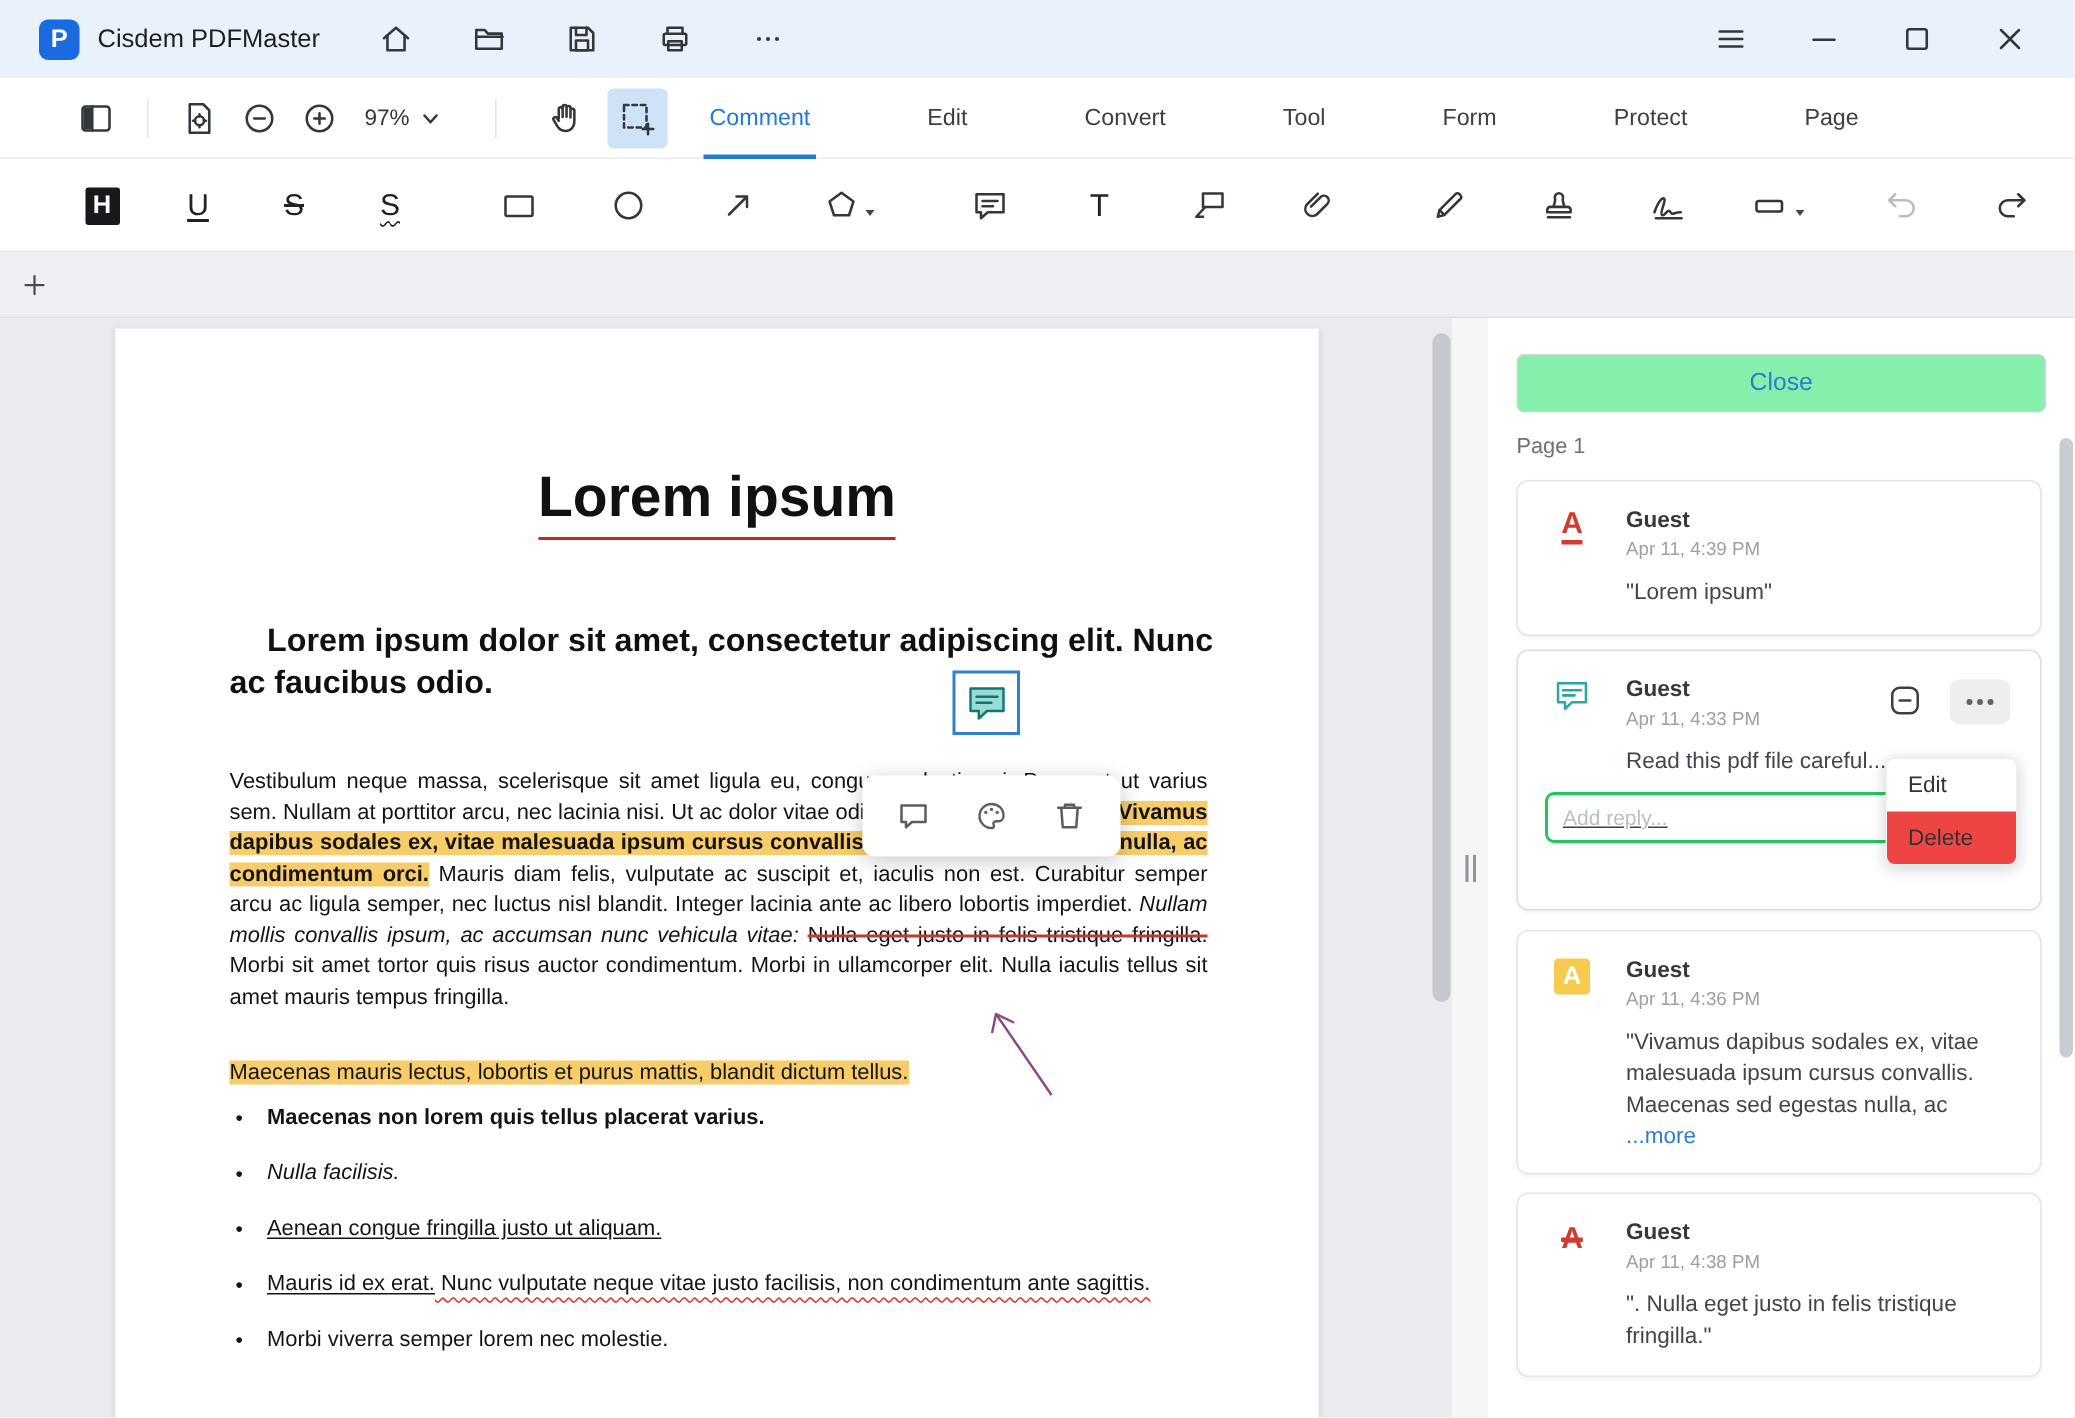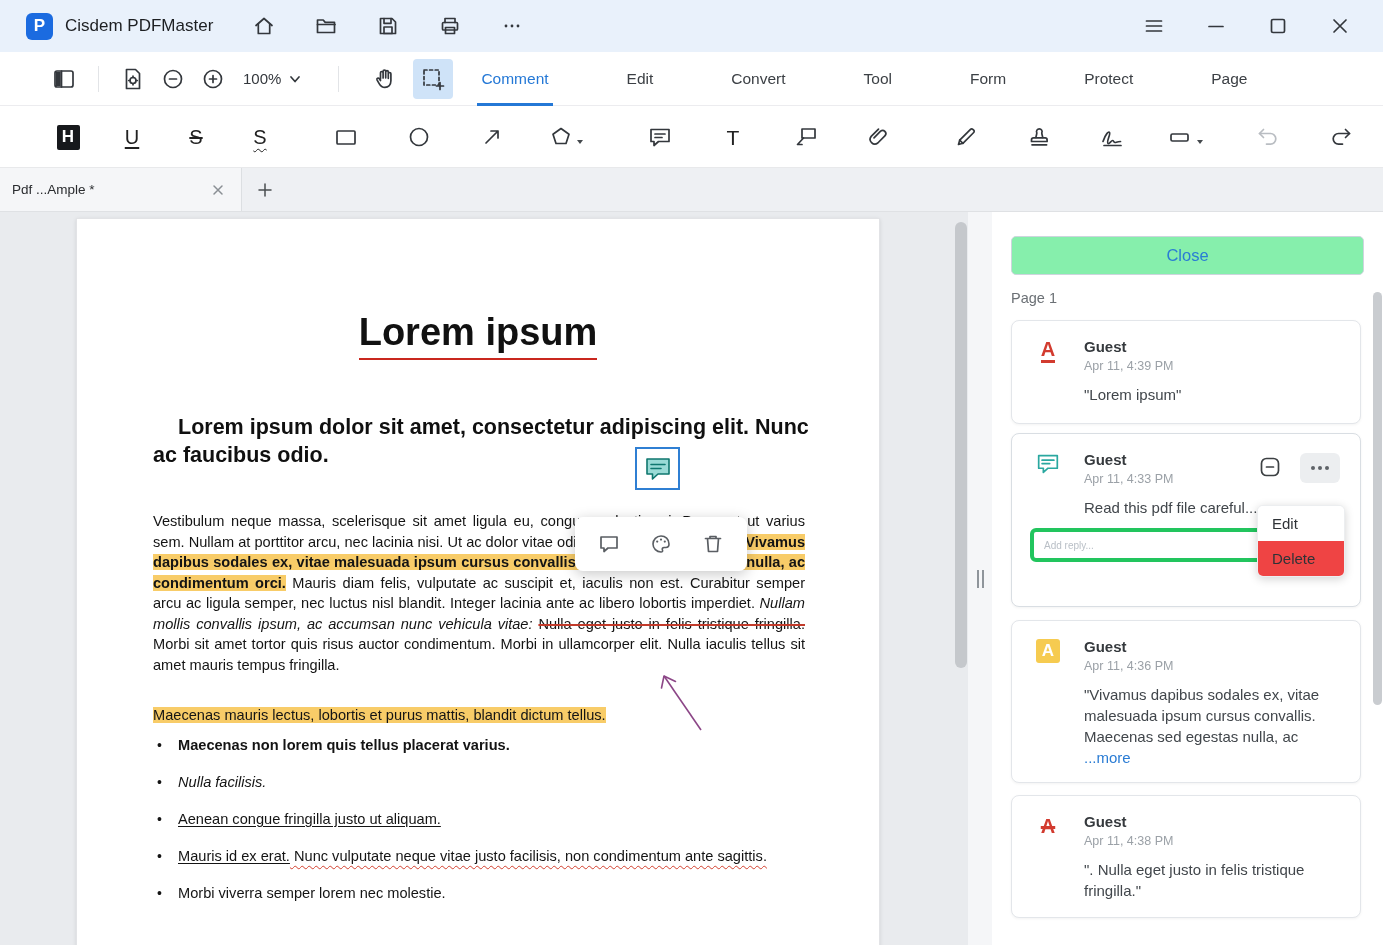--- a/index.html
+++ b/index.html
@@ -122,22 +122,22 @@
   .meta { margin-left:23px; }
   .author { font-size:15px; font-weight:700; color:#35393d; }
   .time { font-size:12.5px; color:#9ba1a7; margin-top:4px; }
   .card-body { margin:11px 0 17px 49px; font-size:15px; line-height:21px; color:#41464b; }
   .more-link { color:#2a7cd4; border:none; background:none; font-size:15px; padding:0; }
   .icon-btn { border:none; background:transparent; display:flex; align-items:center; justify-content:center; }
   .collapse-btn { width:28px; height:28px; margin-left:auto; margin-top:2px; }
   .menu-btn { width:40px; height:30px; background:#eceef0; border-radius:6px; margin-left:16px; margin-top:2px; }
   .dots span { width:4px; height:4px; border-radius:50%; background:#5f6368; display:inline-block; margin:0 1.5px; }
   .reply-row { display:flex; align-items:center; margin:4px 0 18px -5px; }
-  .reply-input { width:268px; height:34px; border:4px solid #22c55e; border-radius:6px; padding:0 10px;
-                 font-size:10px; color:#3c4043; outline:none; }
+  .reply-input { width:268px; height:34px; border:2px solid #22c55e; border-radius:6px; padding:0 10px;
+                 font-size:14px; color:#3c4043; outline:none;text-decoration:underline; }
   .reply-input::placeholder { color:#b9bfc6; }
   .send-btn { width:34px; height:34px; margin-left:10px; }
   .ctx-menu { position:absolute; left:265px; top:293px; width:88px; background:#fff; border-radius:6px;
               box-shadow:0 2px 10px rgba(0,0,0,0.18); z-index:30; overflow:hidden; border:1px solid #eceef0; }
   .ctx-item { display:block; width:100%; text-align:left; border:none; background:#fff; font-size:15px;
               color:#2f3337; padding:9px 14px; }
   .ctx-item.hover { background:#ef4444; }
   .panel-scrollbar { position:absolute; right:1px; top:0; width:10px; height:100%; }
   .panel-scrollbar .thumb { position:absolute; top:80px; right:0; width:9px; height:413px; border-radius:5px; background:#c9ccd0; }
 </style>
@@ -228,21 +228,21 @@
         <path d="M9.5 13 h7"></path>
     </svg>
   </button>
   <button class="tm-btn">
     <svg class="ic" width="26" height="26" viewBox="0 0 26 26">
       <circle cx="13" cy="13" r="8.5"></circle>
         <path d="M9.5 13 h7 M13 9.5 v7"></path>
     </svg>
   </button>
   <button class="zoom-ctl">
-    <span>100%</span>
+    <span>97%</span>
     <svg class="ic" width="14" height="14" viewBox="0 0 14 14">
       <path d="M3 5 l4 4.5 4-4.5"></path>
     </svg>
   </button>
   <div class="vsep" style="margin-left:26px"></div>
   <button class="tm-btn" style="margin-left:12px">
     <svg class="ic" width="26" height="26" viewBox="0 0 26 26">
       <path d="M8.5 13 V6.8 a1.3 1.3 0 0 1 2.6 0 V12 M11.1 11.8 V5.3 a1.3 1.3 0 0 1 2.6 0 V11.8 M13.7 11.8 V6 a1.3 1.3 0 0 1 2.6 0 V12.3 M16.3 12.3 V7.8 a1.3 1.3 0 0 1 2.6 0 V14.8 c0 4-2.5 6.5-6 6.5 -2.8 0-4.3-1.2-5.6-3.5 L5 13.8 a1.3 1.3 0 0 1 2.2-1.3 L8.5 14.5"></path>
     </svg>
   </button>
@@ -360,28 +360,20 @@
   <button class="cbtn">
     <svg class="ic" width="26" height="26" viewBox="0 0 26 26">
       <path d="M17.5 5.5 l4 4 -4 4"></path>
         <path d="M21.5 9.5 H10.5 a5.3 5.3 0 0 0 0 10.6 h4"></path>
     </svg>
   </button>
 
 </div>
 
 <div class="tabbar">
-  <button class="doc-tab">
-    <span class="doc-tab-label">Pdf ...Ample *</span>
-    <span class="tab-close">
-      <svg class="ic thin" width="14" height="14" viewBox="0 0 14 14" style="stroke:#8a8f94">
-        <path d="M3 3 L11 11 M11 3 L3 11"></path>
-      </svg>
-    </span>
-  </button>
   <button class="new-tab">
     <svg class="ic thin" width="16" height="16" viewBox="0 0 16 16" style="stroke:#4a4d50">
       <path d="M8 2 v12 M2 8 h12"></path>
     </svg>
   </button>
 </div>
 
 <div class="content">
 
   <div class="pdf-area">

